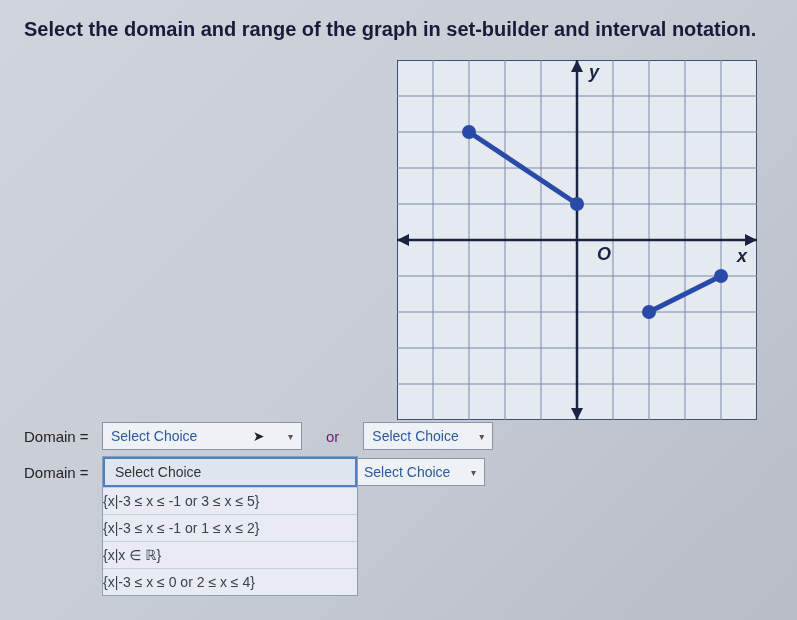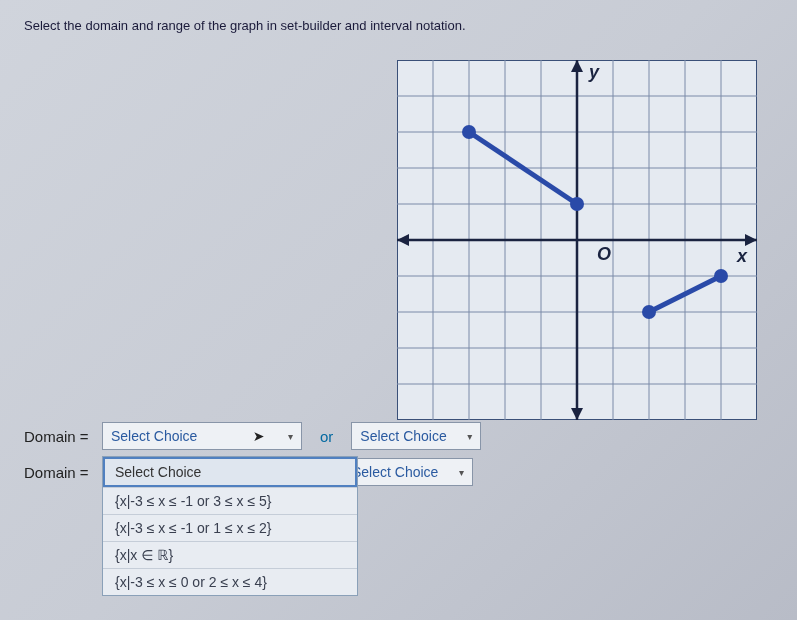--- a/index.html
+++ b/index.html
@@ -6,22 +6,22 @@
   body {
     width: 797px;
     height: 620px;
     background: linear-gradient(135deg, #d0d4dc 0%, #c8ccd5 50%, #b8bcc7 100%);
     font-family: Arial, sans-serif;
     padding: 18px 24px;
     position: relative;
     overflow: hidden;
   }
   .question {
-    font-size: 13px;
-    font-weight: normal;
+    font-size: 20px;
+    font-weight: bold;
     color: #1a1a3a;
     margin-bottom: 30px;
   }
   .graph-wrap {
     position: absolute;
     right: 40px;
     top: 60px;
   }
   .answers {
     position: absolute;
@@ -50,41 +50,41 @@
     font-size: 14px;
     cursor: pointer;
   }
   .select-box .caret {
     margin-left: 8px;
     font-size: 10px;
     color: #555;
   }
   .select-box.first { width: 200px; }
   .select-box.second { width: 130px; }
-  .or-text { margin: 0 18px; color: #0369a1; }
+  .or-text { margin: 0 24px; color: #701a75; }
   .dropdown {
     position: absolute;
     left: 102px;
     top: 456px;
     width: 256px;
     background: #e8ecf2;
     border: 1px solid #8aa0b8;
     font-size: 14px;
     color: #3a4050;
     z-index: 10;
   }
   .dropdown-head {
     padding: 5px 10px;
     background: #dfe6ef;
     border: 2px solid #5080c0;
     color: #333;
     font-weight: 500;
   }
   .dropdown-opt {
-    padding: 5px 12px;
+    padding: 5px 0;
     border-top: 1px solid #c5cdd8;
     cursor: pointer;
   }
   .cursor-icon {
     display:inline-block;
     margin-left:40px;
     color:#222;
   }
 </style>
 </head>

